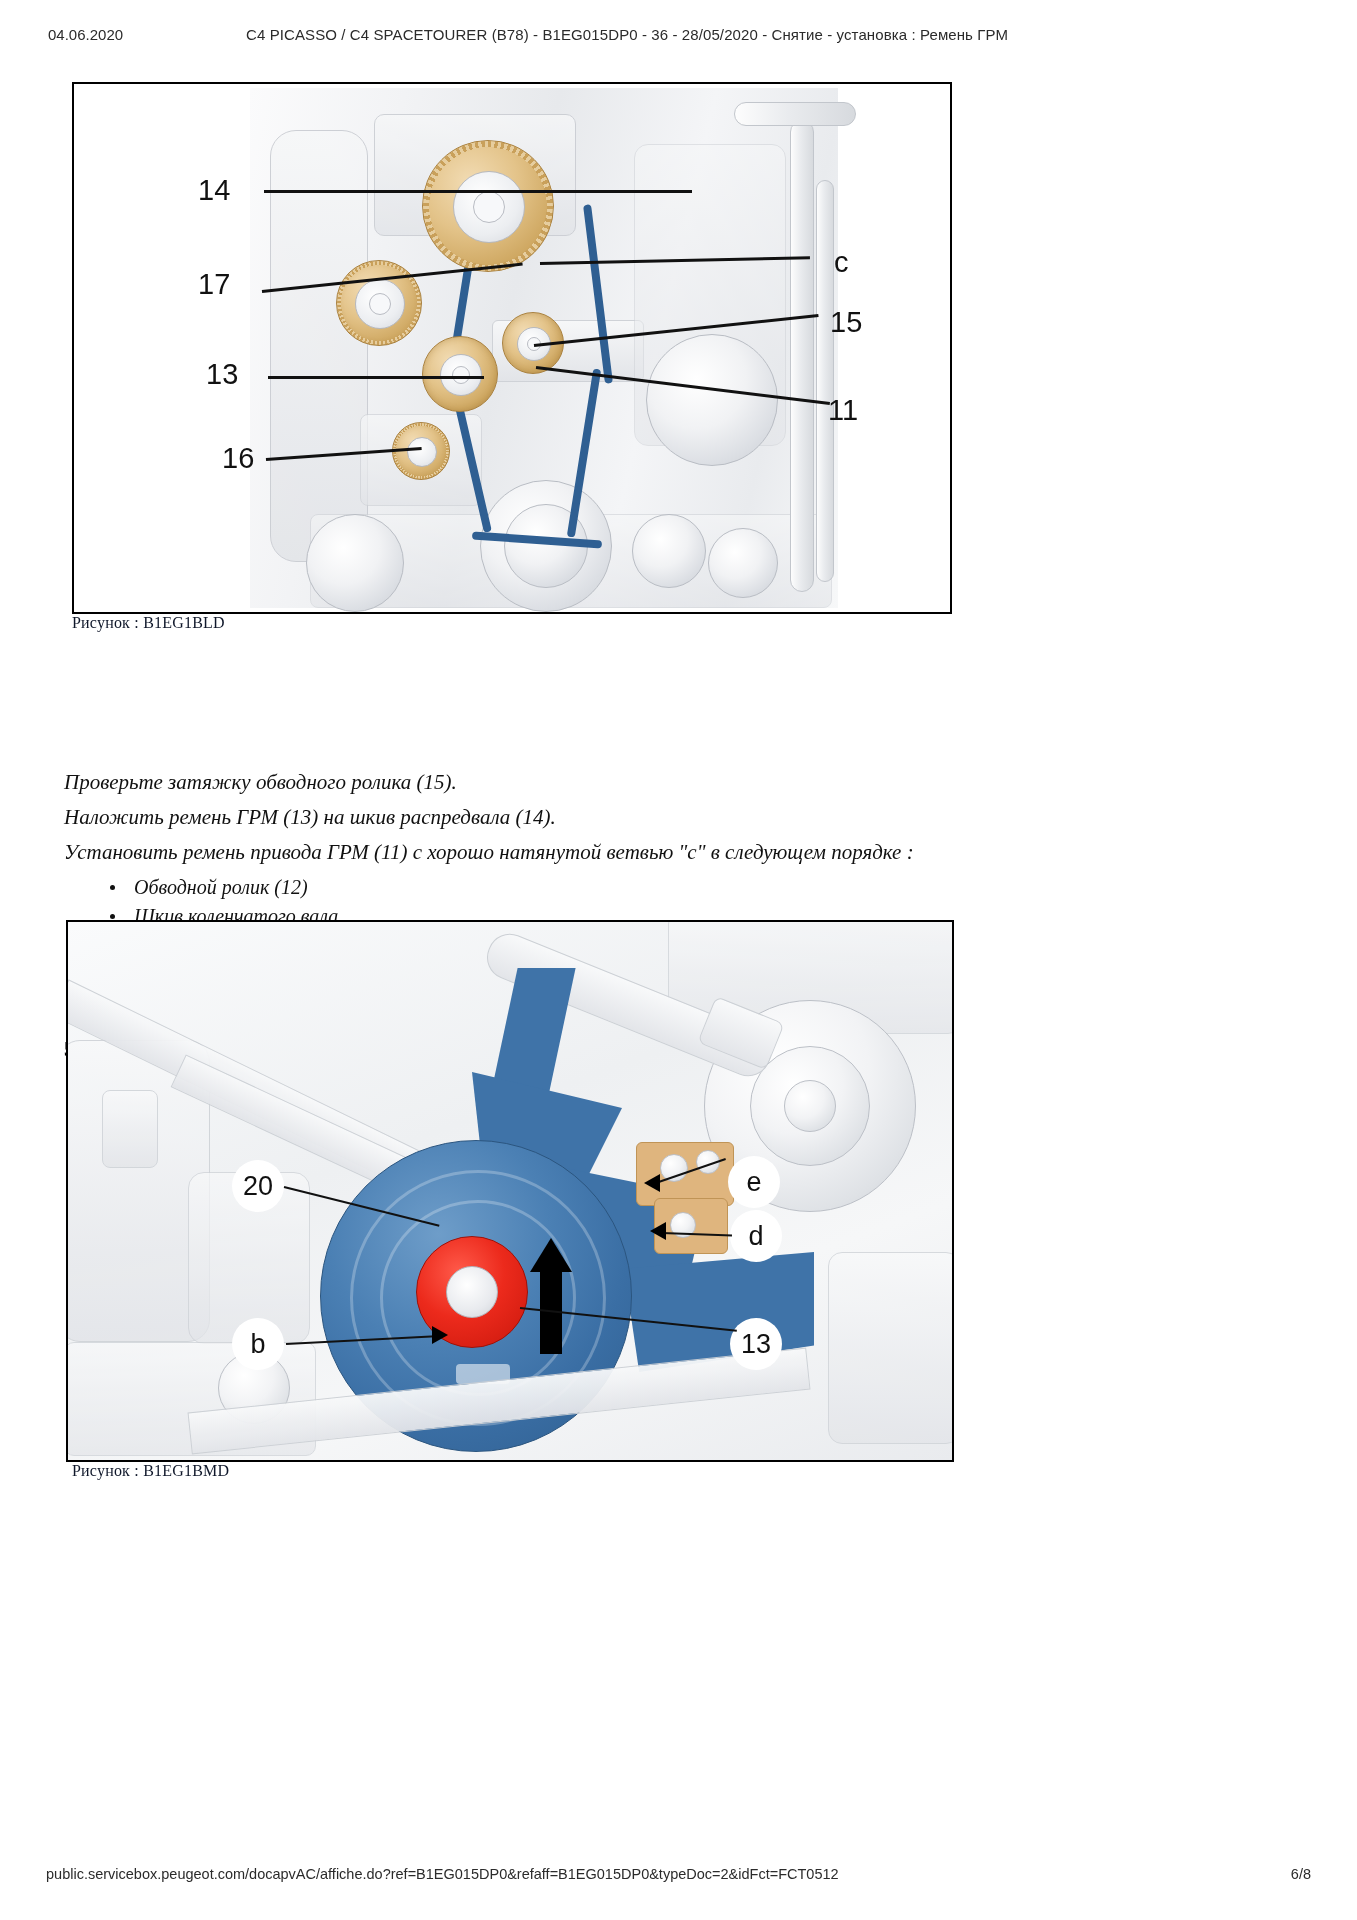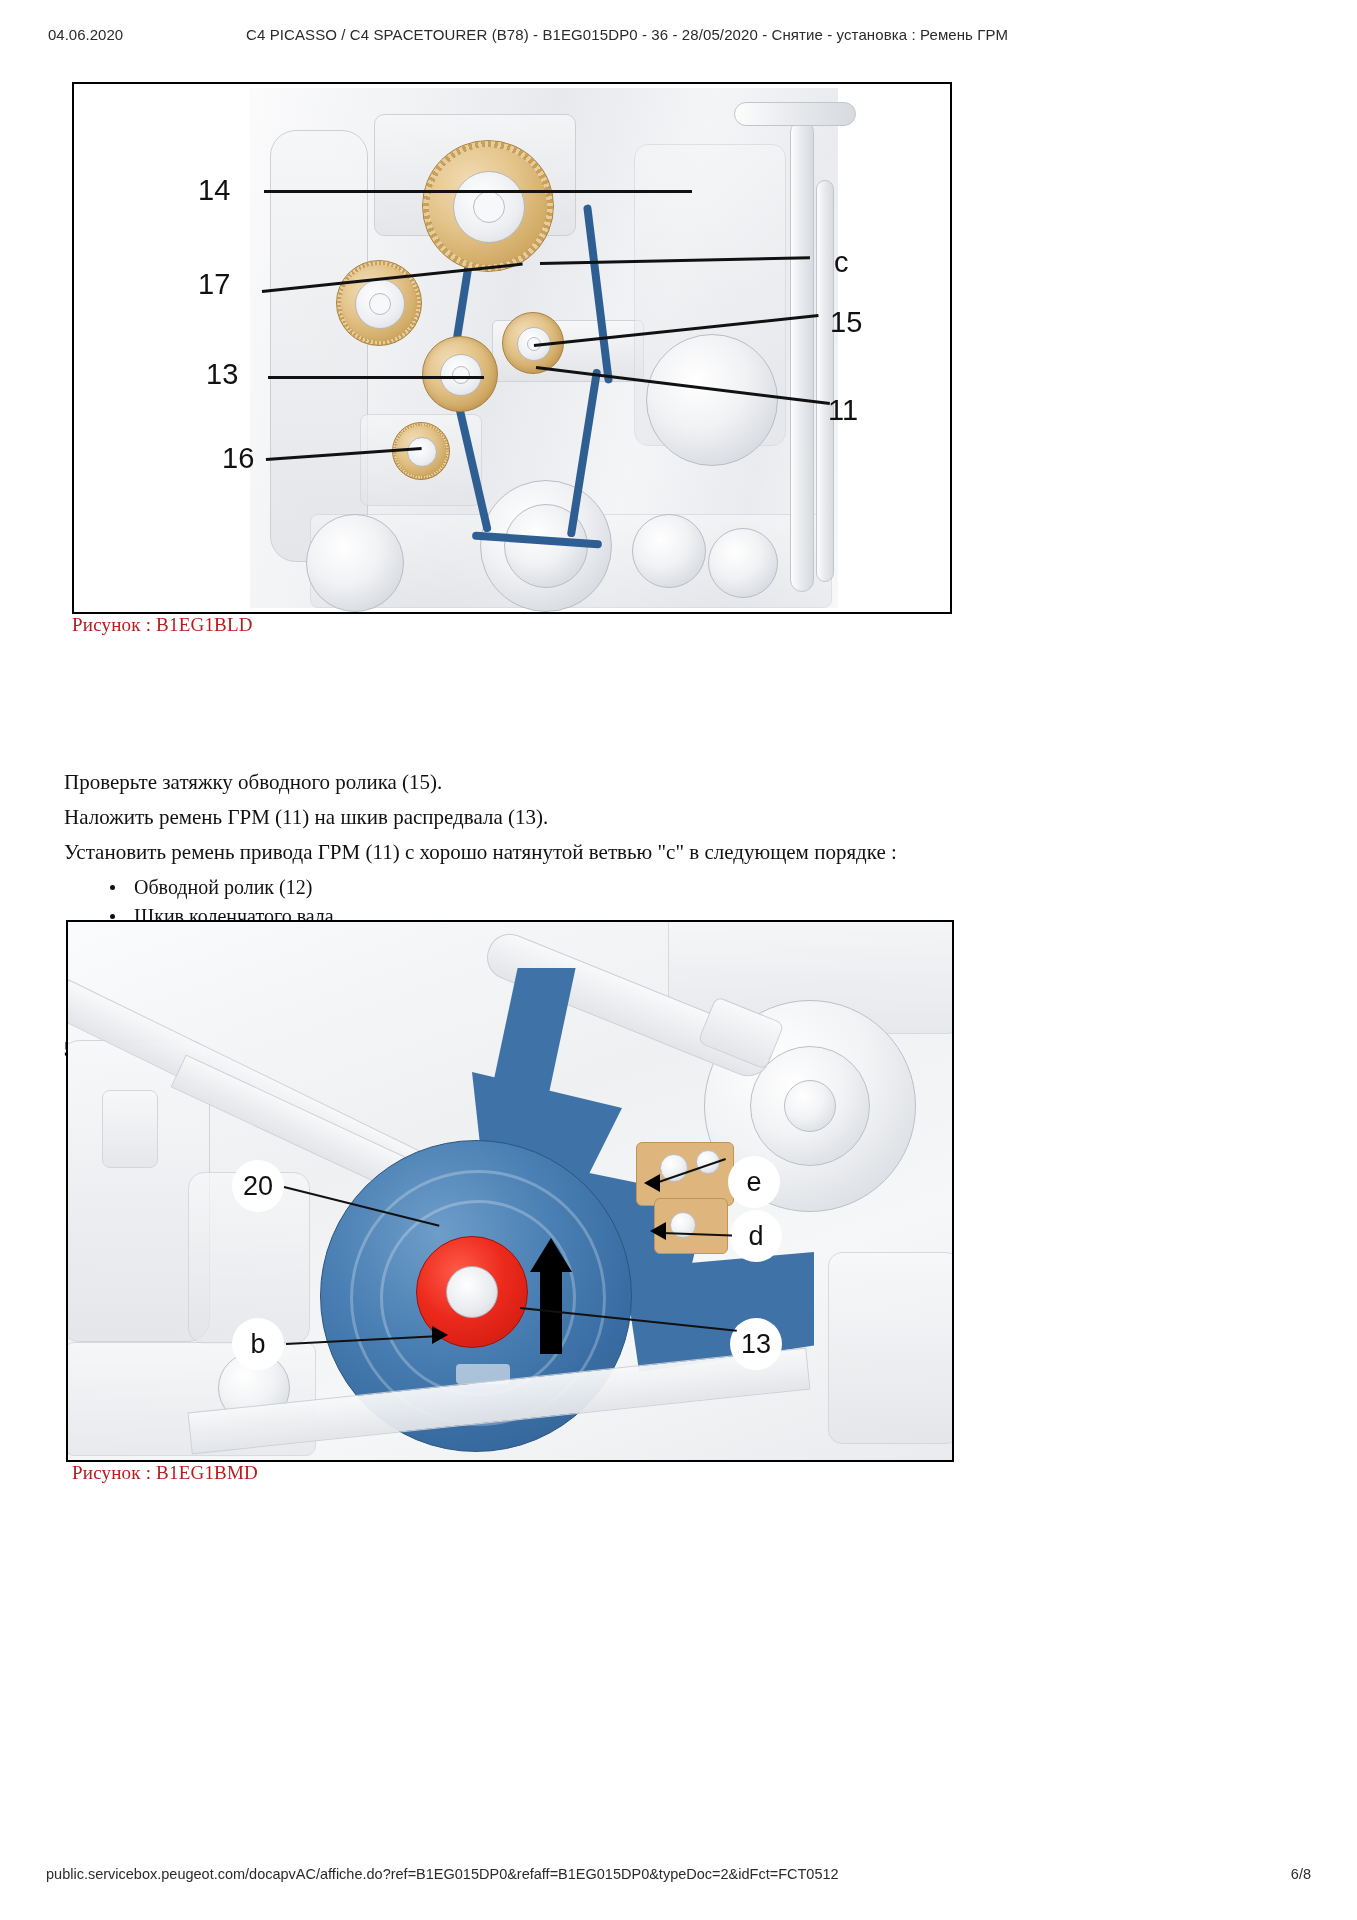--- a/index.html
+++ b/index.html
@@ -17,28 +17,28 @@
   }
   .hdr .date{position:absolute;left:48px;top:0;white-space:nowrap;}
   .hdr .title{position:absolute;left:246px;top:0;white-space:nowrap;letter-spacing:.1px;}
 
   
   .figframe{position:absolute;border:2px solid #000;background:#fff;overflow:hidden;}
   #fig1{left:72px;top:82px;width:876px;height:528px;}
   #fig2{left:66px;top:920px;width:884px;height:538px;}
 
   .figcaption{
-    position:absolute;font-family:"Liberation Serif", serif;font-size:19px;color:#b91c1c;
+    position:absolute;font-family:"Liberation Serif", serif;font-size:16px;color:#0f172a;
     letter-spacing:.2px;
   }
   #cap1{left:72px;top:614px;}
   #cap2{left:72px;top:1462px;}
 
   
-  .body{position:absolute;left:64px;top:768px;width:1230px;}
+  .body{position:absolute;left:64px;top:768px;width:1230px;font-style:italic;}
   .body p{margin:0 0 6px 0;font-size:21px;line-height:29px;color:#111;}
   .body ul{margin:2px 0 0 0;padding:0 0 0 46px;list-style:none;}
   .body ul li{font-size:20px;line-height:28.5px;color:#111;position:relative;padding-left:24px;}
   .body ul li::before{
     content:"";position:absolute;left:0;top:12px;width:5px;height:5px;border-radius:50%;background:#111;
   }
   .sectionhead{
     position:absolute;left:64px;top:1038px;font-size:20px;font-weight:bold;color:#000;
     font-family:"Liberation Serif", serif;letter-spacing:-.1px;
   }
@@ -195,21 +195,21 @@
   <div class="lead" style="left:534px;top:344px;width:286px;transform:rotate(-6deg);"></div>
   <span class="cnum" style="left:830px;top:306px;">15</span>
 
   <div class="lead" style="left:536px;top:366px;width:296px;transform:rotate(7deg);"></div>
   <span class="cnum" style="left:828px;top:394px;">11</span>
 
   <div class="figcaption" id="cap1">Рисунок : B1EG1BLD</div>
 
   <div class="body">
     <p>Проверьте затяжку обводного ролика (15).</p>
-    <p>Наложить ремень ГРМ (11) на шкив распредвала (13).</p>
+    <p>Наложить ремень ГРМ (13) на шкив распредвала (14).</p>
     <p>Установить ремень привода ГРМ (11) с хорошо натянутой ветвью "c" в следующем порядке :</p>
     <ul>
       <li>Обводной ролик (12)</li>
       <li>Шкив коленчатого вала</li>
       <li>Шкив (16) жидкостного насоса</li>
       <li>Шкив (17) топливного насоса высокого давления</li>
       <li>Динамический натяжной ролик (13)</li>
     </ul>
   </div>
 

